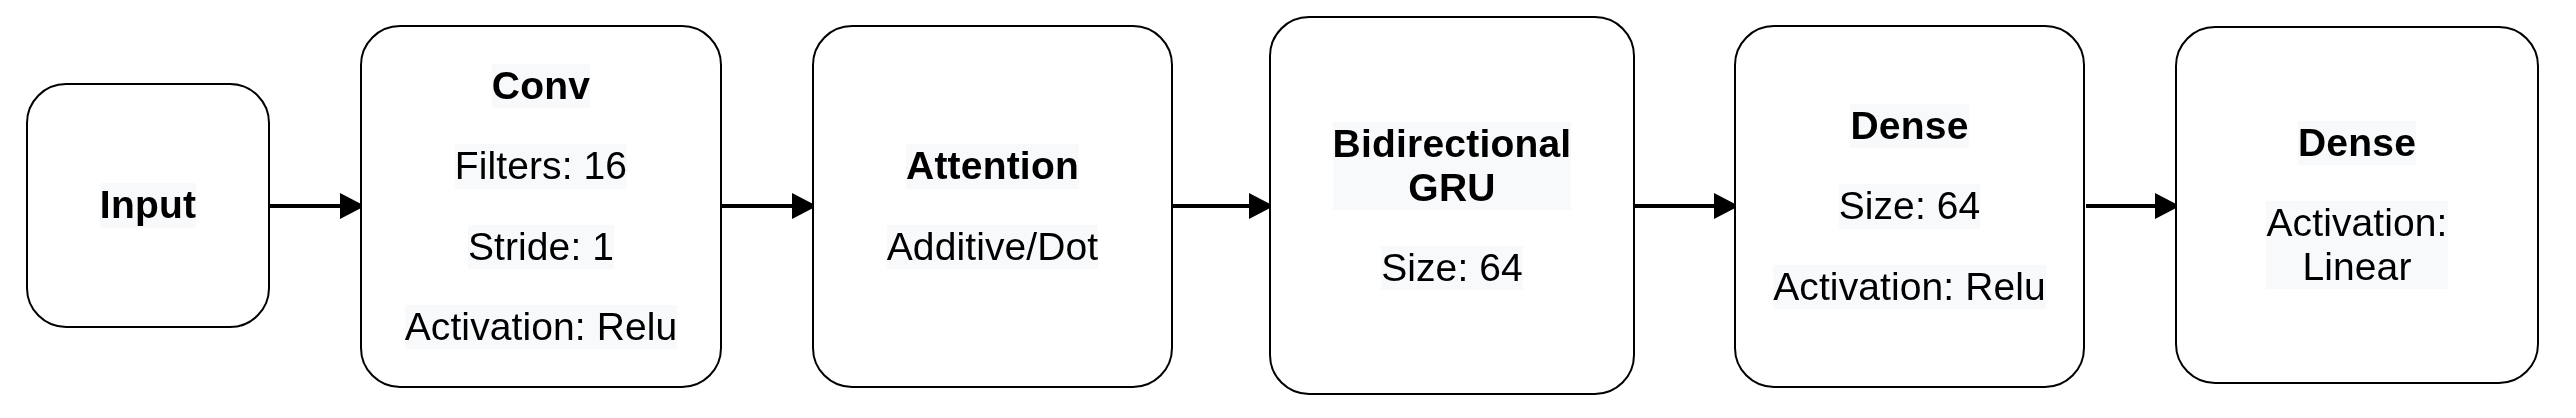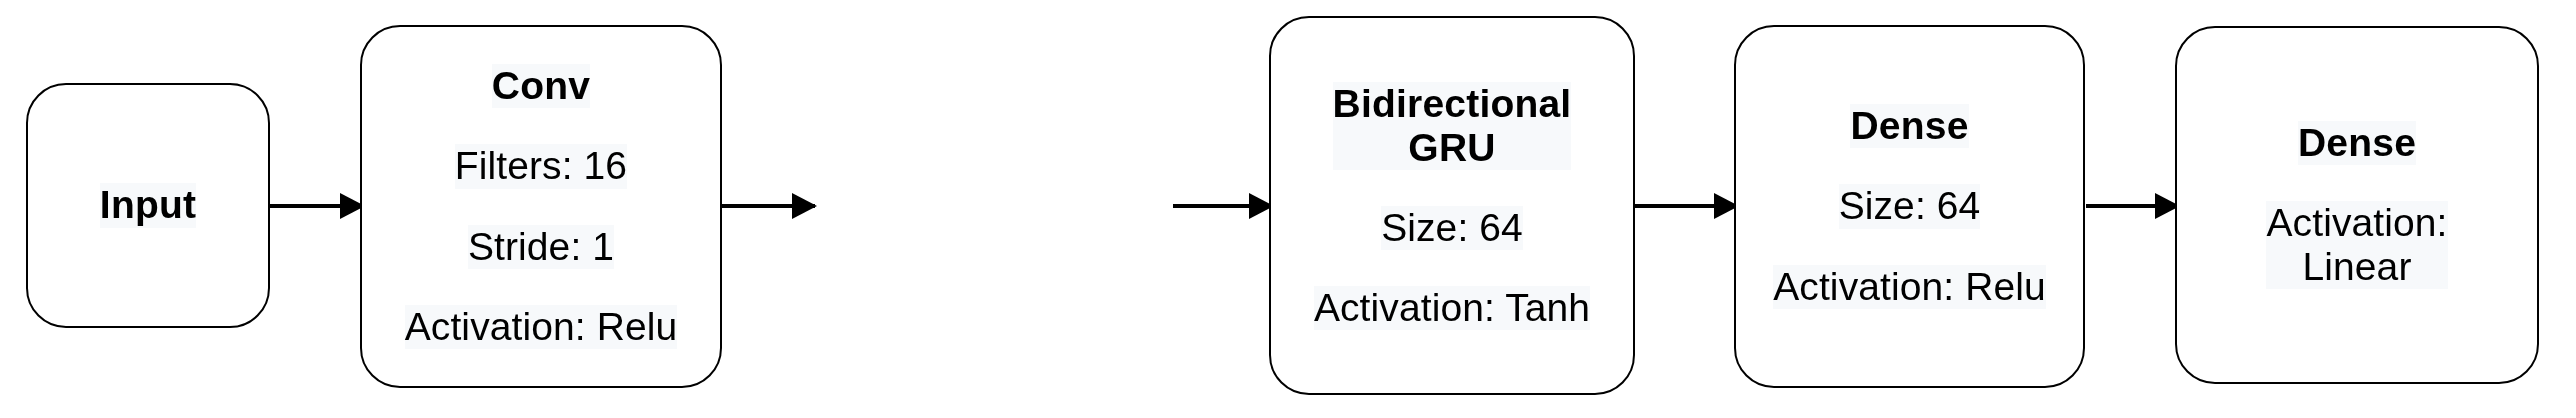--- a/index.html
+++ b/index.html
@@ -88,25 +88,28 @@
     </div>
     <div class="node" style="left: 26px; top: 83px; width: 244px; height: 245px;">
       <div class="title hl">Input</div>
     </div>
     <div class="node" style="left: 360px; top: 25px; width: 362px; height: 363px;">
       <div class="title hl">Conv</div>
       <div class="line hl">Filters: 16</div>
       <div class="line hl">Stride: 1</div>
       <div class="line hl">Activation: Relu</div>
     </div>
+    <div class="node" style="left: 812px; top: 25px; width: 361px; height: 363px;">
+      <div class="title hl">Attention</div>
+      <div class="line hl">Additive/Dot</div>
+    </div>
     <div class="node" style="left: 1269px; top: 16.3px; width: 366px; height: 379px; text-align: center;">
       <div class="title hl">Bidirectional
 GRU</div>
       <div class="line hl">Size: 64</div>
-      <div class="line hl">Activation: Tanh</div>
     </div>
     <div class="node" style="left: 1734px; top: 25px; width: 351px; height: 363px;">
       <div class="title hl">Dense</div>
       <div class="line hl">Size: 64</div>
       <div class="line hl">Activation: Relu</div>
     </div>
     <div class="node" style="left: 2175px; top: 26px; width: 364px; height: 358px;">
       <div class="title hl">Dense</div>
       <div class="line hl wrap">Activation:
 Linear</div>

